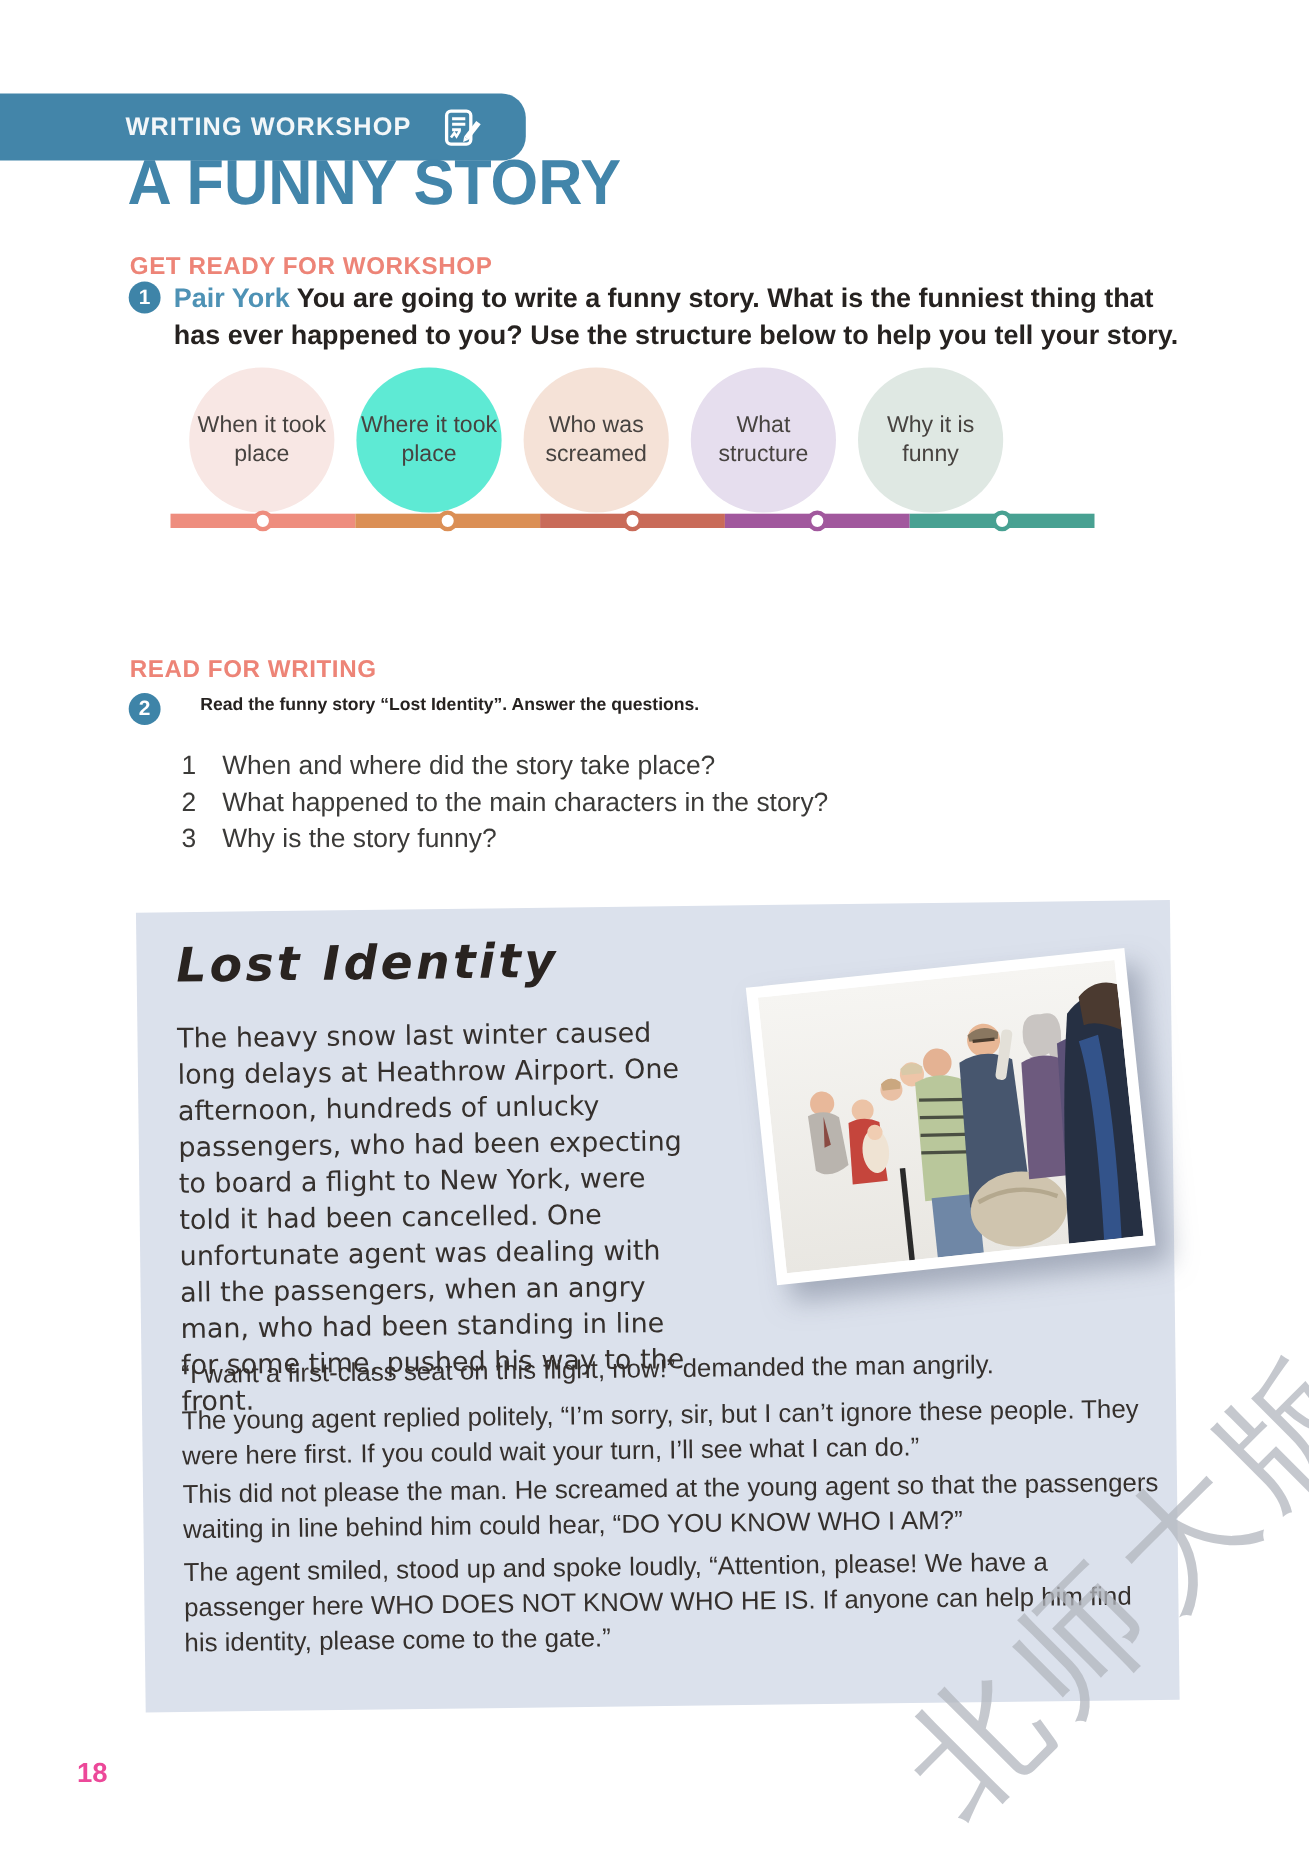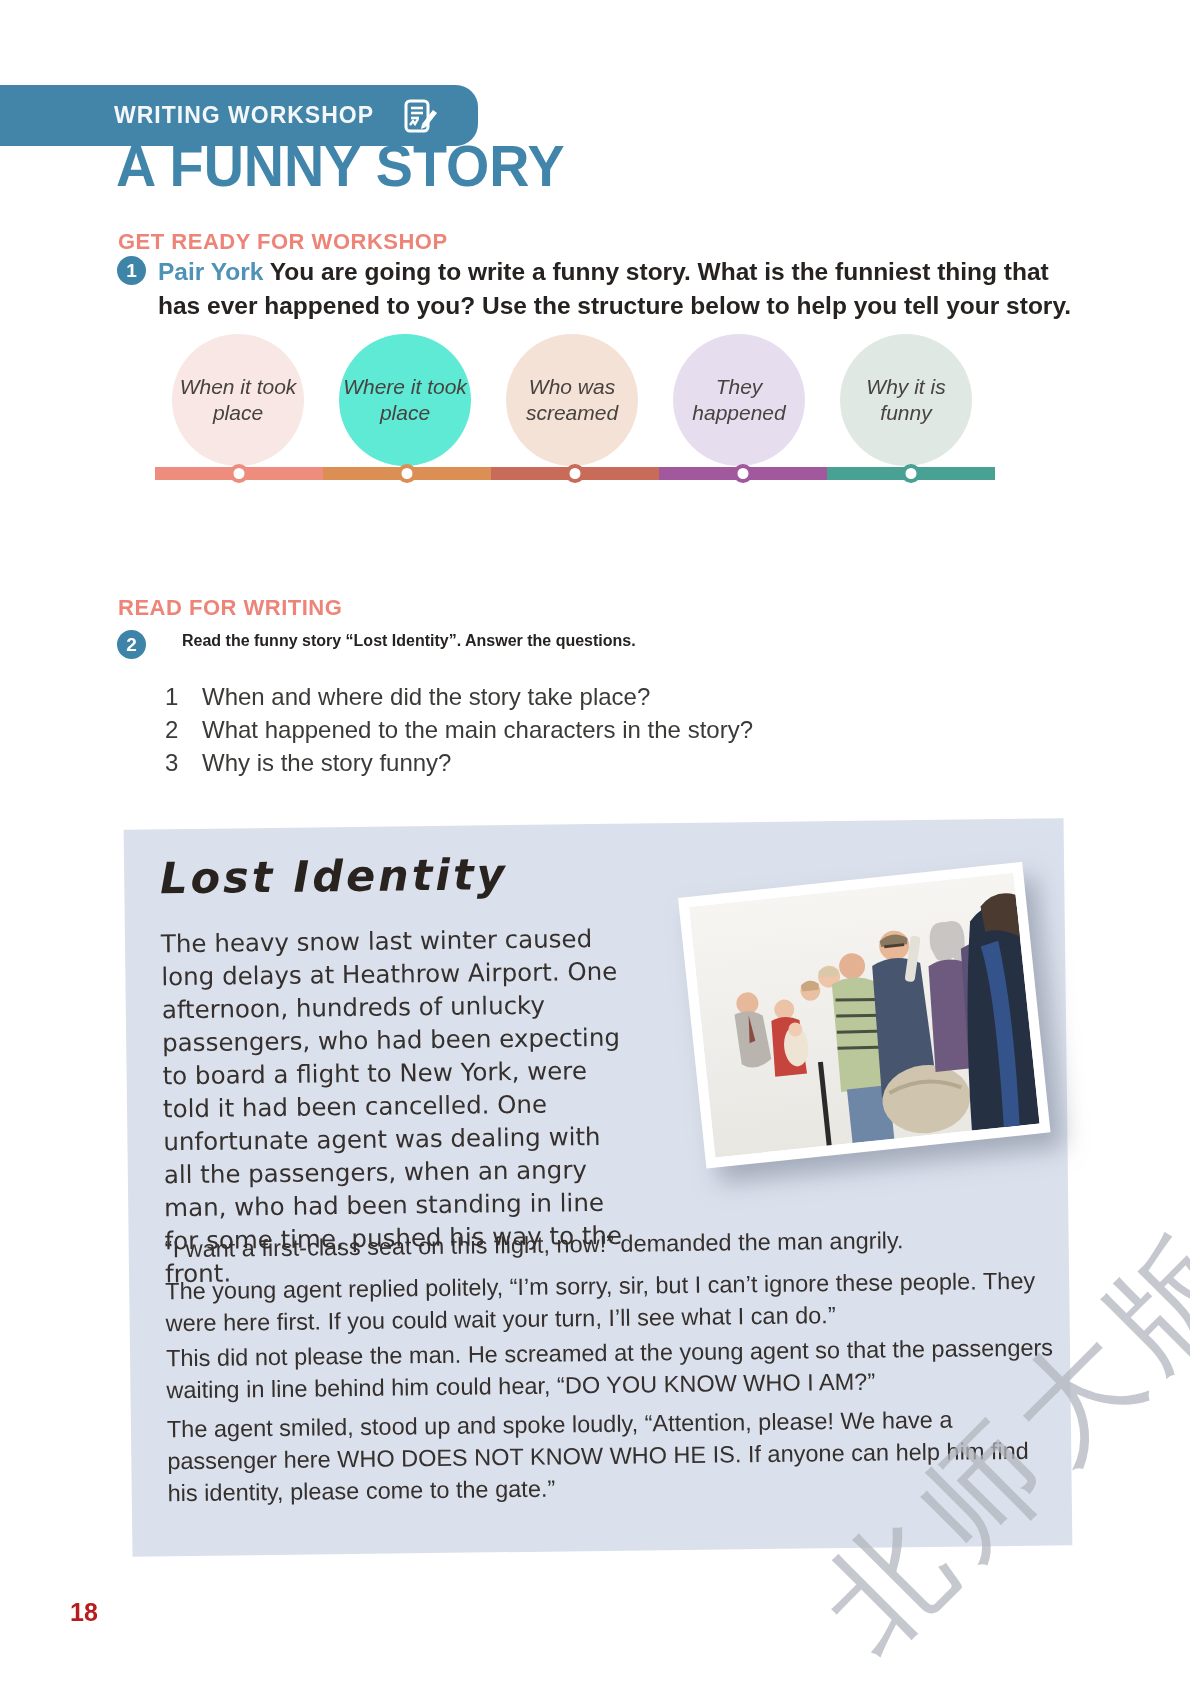--- a/index.html
+++ b/index.html
@@ -22,21 +22,21 @@
   .num-badge{position:absolute;width:29px;height:29px;border-radius:50%;background:#3e84a8;
              color:#fff;font-size:19px;font-weight:bold;display:flex;align-items:center;justify-content:center;}
   .badge1{left:117px;top:256px;}
   .badge2{left:117px;top:630px;}
 
   .activity-text{position:absolute;left:158px;top:255px;width:915px;font-size:24.5px;font-weight:bold;
                  color:#262220;line-height:34px;}
   .pairwork{color:#4e92b5;}
 
   
-  .bubble-row{position:absolute;left:172px;top:334px;display:flex;gap:35px;font-style:italic;}
+  .bubble-row{position:absolute;left:172px;top:334px;display:flex;gap:20px;}
   .bubble{width:132px;height:132px;border-radius:50%;display:flex;align-items:center;justify-content:center;
           text-align:center;font-size:21px;line-height:26px;color:#474340;}
 
   
   .timeline{position:absolute;left:155px;top:467px;width:840px;height:13px;display:flex;}
   .tl-seg{flex:1;height:13px;position:relative;}
   .tl-dot{position:absolute;top:-3px;left:50%;transform:translateX(-50%);width:11px;height:11px;
           border-radius:50%;background:#fff;border:4px solid #888;}
 
   
@@ -54,21 +54,21 @@
   .p1{left:36px;top:98px;width:470px;font-family:"DejaVu Sans",sans-serif;font-size:24.5px;line-height:33px;}
   .pw{left:36px;width:892px;font-family:"Liberation Sans",sans-serif;font-size:23.5px;line-height:32px;}
   .p2{top:404px;} .p3{top:446px;} .p4{top:513px;} .p5{top:584px;}
 
   
   .photo{position:absolute;left:678px;top:898px;width:346px;height:272px;background:#ffffff;
          padding:10px;box-sizing:border-box;transform:rotate(-6deg);transform-origin:0 0;
          box-shadow:12px 16px 24px rgba(116,126,146,.55);}
   .photo svg{display:block;}
 
-  .page-number{position:absolute;left:70px;top:1598px;font-size:25px;font-weight:bold;color:#b91c1c;}
+  .page-number{position:absolute;left:70px;top:1598px;font-size:25px;font-weight:bold;color:#ec4899;}
 
   .watermark{position:absolute;left:846px;top:1548px;width:720px;transform:rotate(-45deg);
              transform-origin:0 50%;font-family:"DejaVu Serif",serif;font-size:120px;
              letter-spacing:14px;color:rgba(178,181,189,.75);white-space:nowrap;pointer-events:none;}
 </style>
 </head>
 <body>
 
 <div id="stage">
 
@@ -99,21 +99,21 @@
     <div class="bubble" style="background: rgb(248, 231, 228);">
         <span>When it took place</span>
       </div>
     <div class="bubble" style="background: #5eead4;">
         <span>Where it took place</span>
       </div>
     <div class="bubble" style="background: rgb(245, 226, 215);">
         <span>Who was screamed</span>
       </div>
     <div class="bubble" style="background: rgb(230, 222, 238);">
-        <span>They happened</span>
+        <span>What structure</span>
       </div>
     <div class="bubble" style="background: rgb(223, 232, 227);">
         <span>Why it is funny</span>
       </div>
   </div>
 
   <div class="timeline">
     <div class="tl-seg" style="background: rgb(238, 141, 126);">
       <span class="tl-dot" style="border-color: rgb(238, 141, 126);"></span>
       </div>

